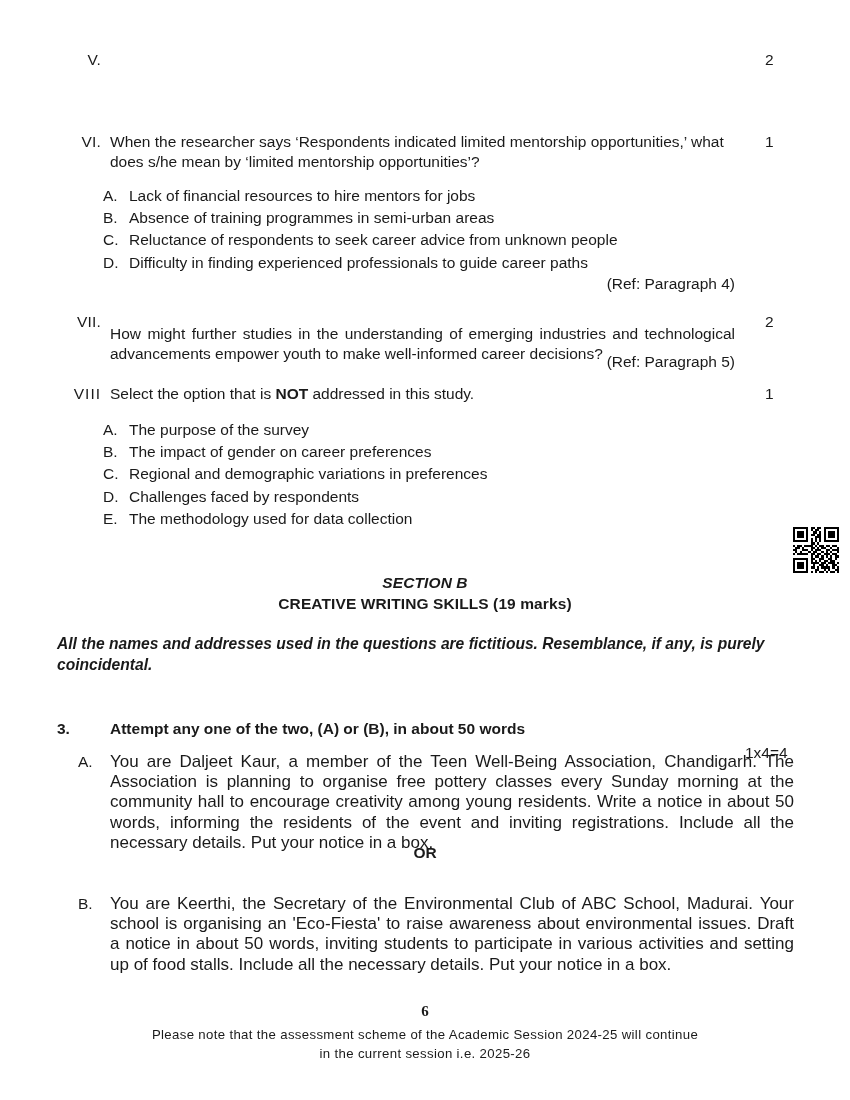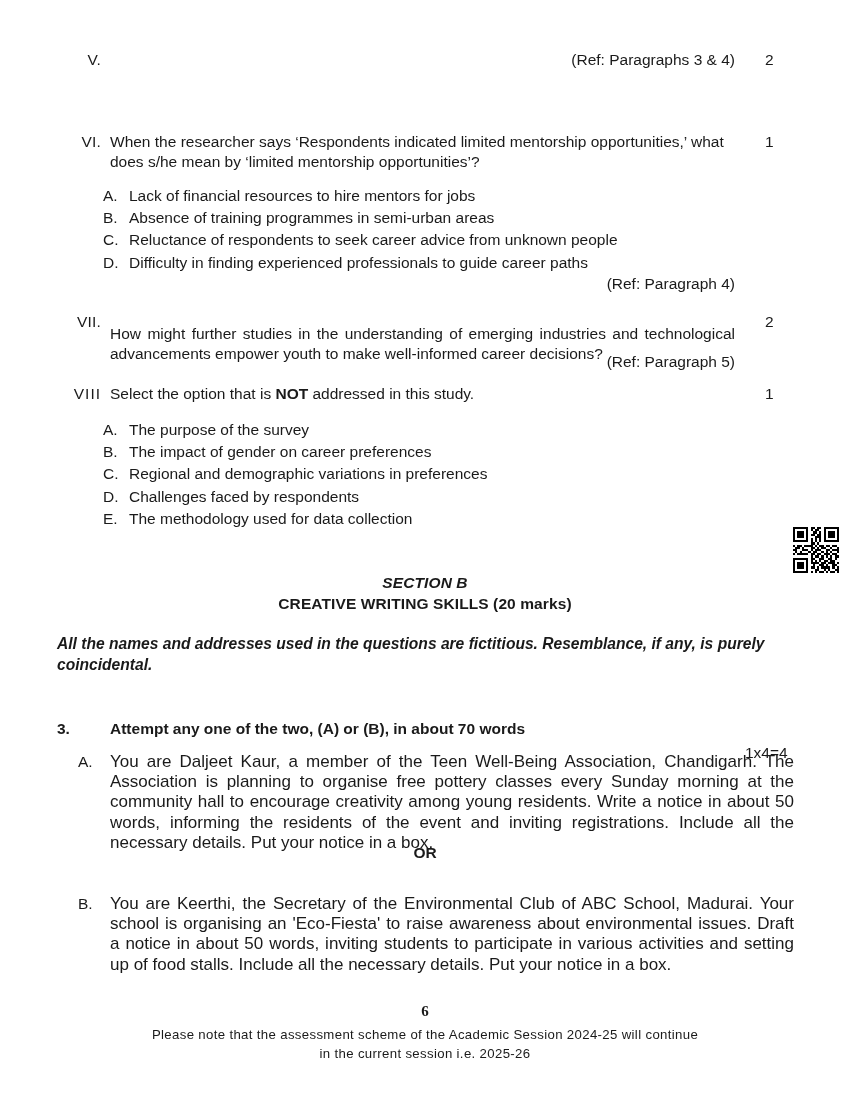--- a/index.html
+++ b/index.html
@@ -175,21 +175,20 @@
   b.strong { font-weight: bold; }
 </style>
 </head>
 <body>
 
 <div class="page">
 
   <div class="qrow">
     <div class="qnum" style="left:55px; top:50px;">V.</div>
     <div class="qbody" style="left:110px; top:50px; width:625px;">
-      <span class="ref">(Ref: Paragraphs 3 &amp; 4)</span>
     </div>
     <div class="marks" style="left:765px; top:50px;">2</div>
   </div>
 
   <div class="qrow">
     <div class="qnum" style="left:55px; top:132px;">VI.</div>
     <div class="qbody" style="left:110px; top:132px; width:630px;">When the researcher says ‘Respondents indicated limited mentorship opportunities,’ what does s/he mean by ‘limited mentorship opportunities’?</div>
     <div class="marks" style="left:765px; top:132px;">1</div>
 
     <ul class="optlist" style="left:103px; top:185px;">
@@ -502,26 +501,26 @@
           <rect x="13" y="20" width="1" height="1"></rect>
           <rect x="15" y="20" width="1" height="1"></rect>
           <rect x="17" y="20" width="1" height="1"></rect>
           <rect x="18" y="20" width="1" height="1"></rect>
           <rect x="20" y="20" width="1" height="1"></rect>
         </g>
     </svg>
   </div>
 
   <div class="center sec-title" style="top:572px;font-style:italic;">SECTION B</div>
-  <div class="center sec-title" style="top:593px;">CREATIVE WRITING SKILLS (20 marks)</div>
+  <div class="center sec-title" style="top:593px;">CREATIVE WRITING SKILLS (19 marks)</div>
 
   <div class="note-italic" style="left:57px; top:633px; width:712px;">All the names and addresses used in the questions are fictitious. Resemblance, if any, is purely coincidental.</div>
 
   <div class="bignum" style="left:57px; top:719px;">3.</div>
-  <div class="bigtitle" style="left:110px; top:719px;">Attempt any one of the two, (A) or (B), in about 70 words</div>
+  <div class="bigtitle" style="left:110px; top:719px;">Attempt any one of the two, (A) or (B), in about 50 words</div>
   <div class="bigmarks" style="left:745px; top:743px;">1x4=4</div>
 
   <div class="sublet" style="left:78px; top:752px;">A.</div>
   <div class="subbody" style="left:110px; top:752px; width:684px;">You are Daljeet Kaur, a member of the Teen Well-Being Association, Chandigarh. The Association is planning to organise free pottery classes every Sunday morning at the community hall to encourage creativity among young residents. Write a notice in about 50 words, informing the residents of the event and inviting registrations. Include all the necessary details. Put your notice in a box.</div>
 
   <div class="or-word" style="top:844px;">OR</div>
 
   <div class="sublet" style="left:78px; top:894px;">B.</div>
   <div class="subbody" style="left:110px; top:894px; width:684px;">You are Keerthi, the Secretary of the Environmental Club of ABC School, Madurai. Your school is organising an 'Eco-Fiesta' to raise awareness about environmental issues. Draft a notice in about 50 words, inviting students to participate in various activities and setting up of food stalls. Include all the necessary details. Put your notice in a box.</div>
 

